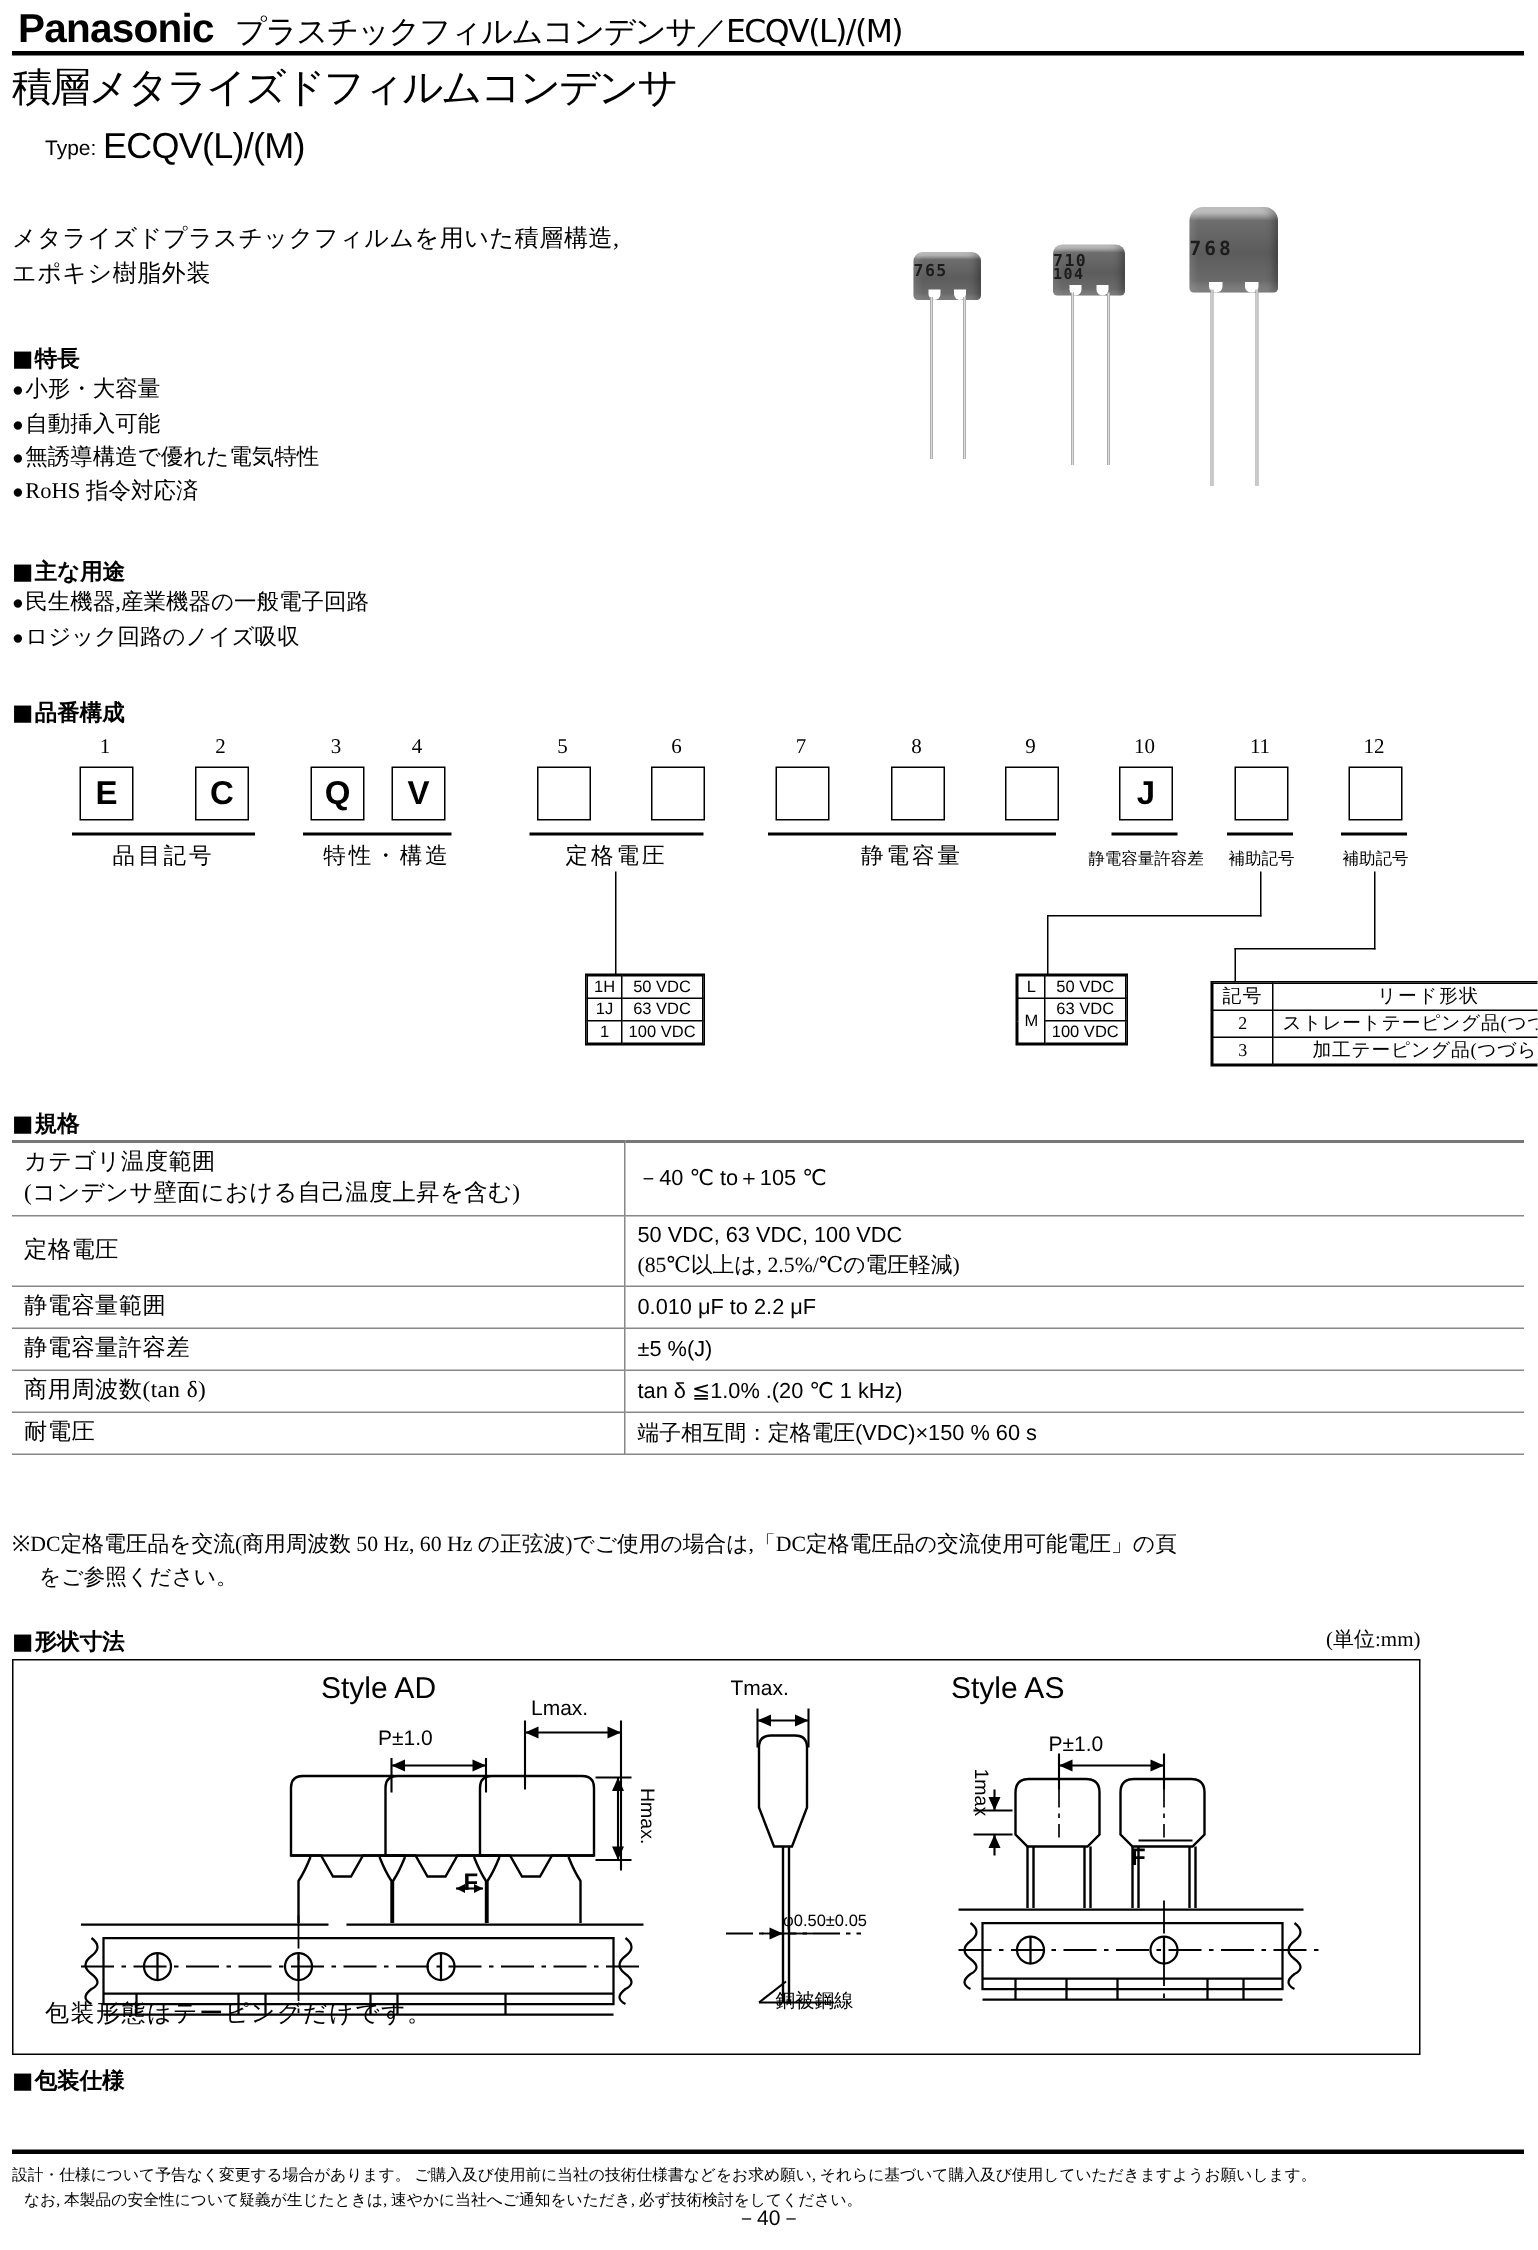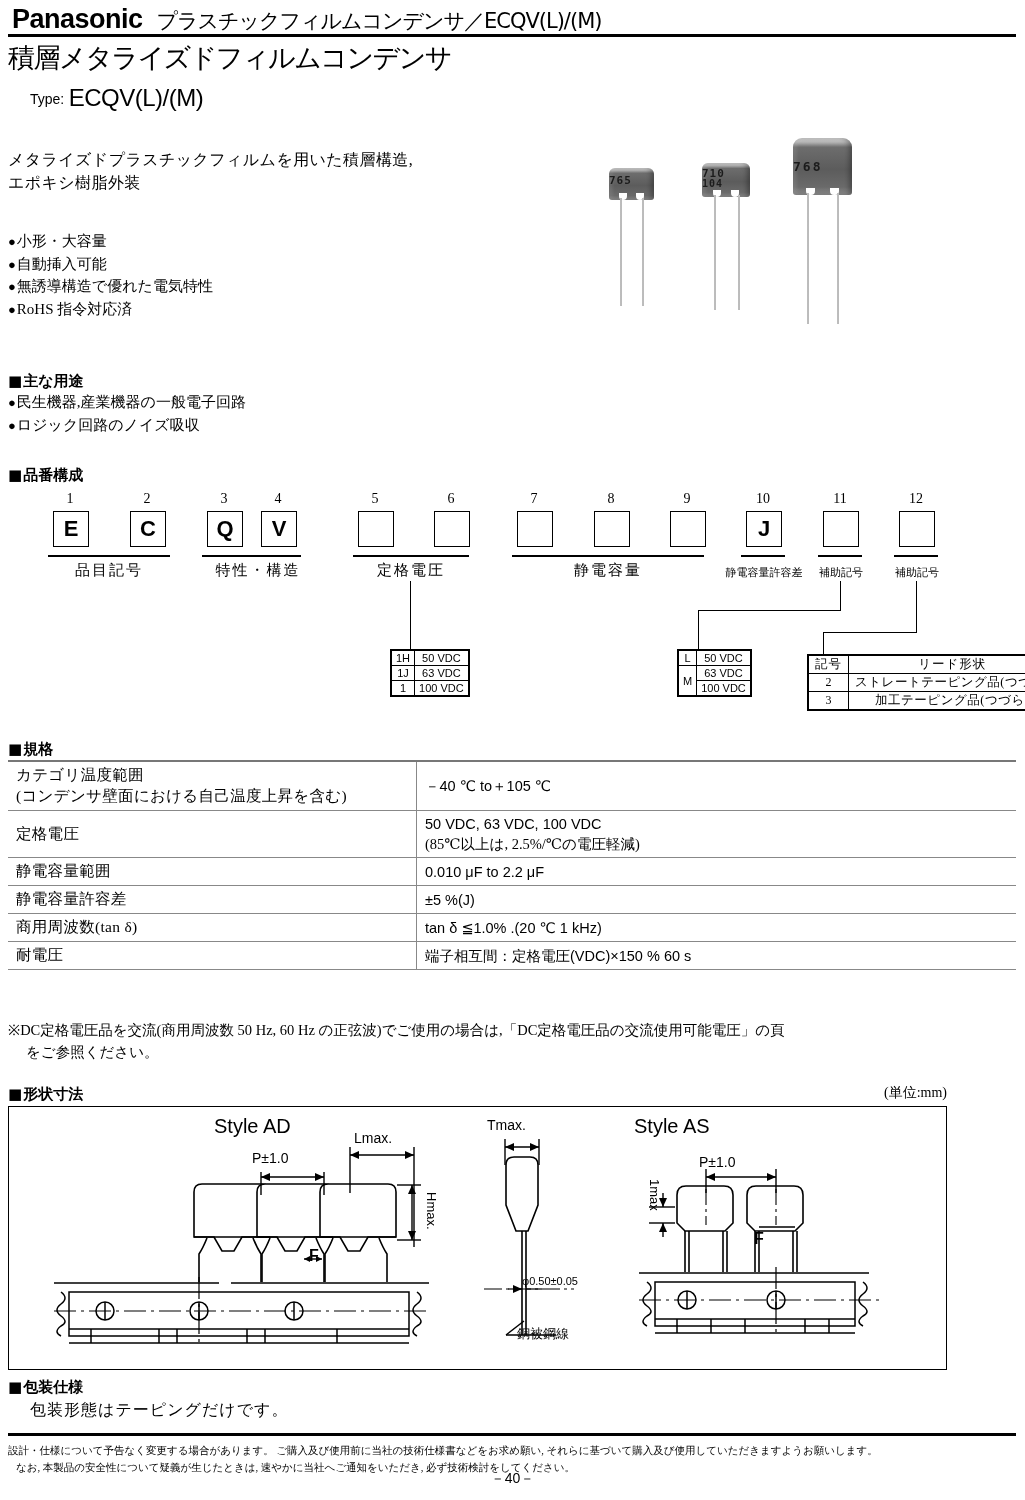--- a/index.html
+++ b/index.html
@@ -99,21 +99,21 @@
   #unit{position:absolute;right:78px;top:1084px;font-size:14px;}
   #dimbox{position:absolute;left:8px;top:1106px;width:937px;height:262px;border:1.6px solid #000;
           background:#fff;overflow:hidden;}
   .stl{position:absolute;font-family:"Liberation Sans","DejaVu Sans",sans-serif;font-size:20px;}
   .dlbl{position:absolute;font-family:"Liberation Sans","DejaVu Sans",sans-serif;font-size:14px;}
   .vlbl{position:absolute;font-family:"Liberation Sans","DejaVu Sans",sans-serif;font-size:13px;
         writing-mode:vertical-rl;}
 
   
   #pkh{position:absolute;left:8px;top:1378px;}
-  #pktxt{position:absolute;left:30px;top:1400px;font-size:16px;letter-spacing:1px;}
+  #pktxt{position:absolute;left:30px;top:1332px;font-size:16px;letter-spacing:1px;}
 
   #botrule{position:absolute;left:8px;top:1433px;width:1008px;height:3px;background:#000;}
   #disc{position:absolute;left:8px;top:1443px;width:1008px;font-size:10.5px;line-height:1.6;letter-spacing:0px;}
   #disc .d2{display:block;padding-left:8px;}
   #pageno{position:absolute;left:0;right:0;top:1470px;text-align:center;
           font-family:"Liberation Sans","DejaVu Sans",sans-serif;font-size:14px;}
 </style>
 </head>
 <body>
 
@@ -128,20 +128,21 @@
     <span class="lbl">Type:</span>
     <span class="val">ECQV(L)/(M)</span>
   </div>
 
   <div id="intro">
     <div>メタライズドプラスチックフィルムを用いた積層構造,</div>
     <div>エポキシ樹脂外装</div>
   </div>
 
   <div id="feat">
+    <div class="sqh">特長</div>
     <div class="bl">小形・大容量</div>
     <div class="bl">自動挿入可能</div>
     <div class="bl">無誘導構造で優れた電気特性</div>
     <div class="bl">RoHS 指令対応済</div>
   </div>
 
   <div id="use">
     <div class="sqh">主な用途</div>
     <div class="bl">民生機器,産業機器の一般電子回路</div>
     <div class="bl">ロジック回路のノイズ吸収</div>

